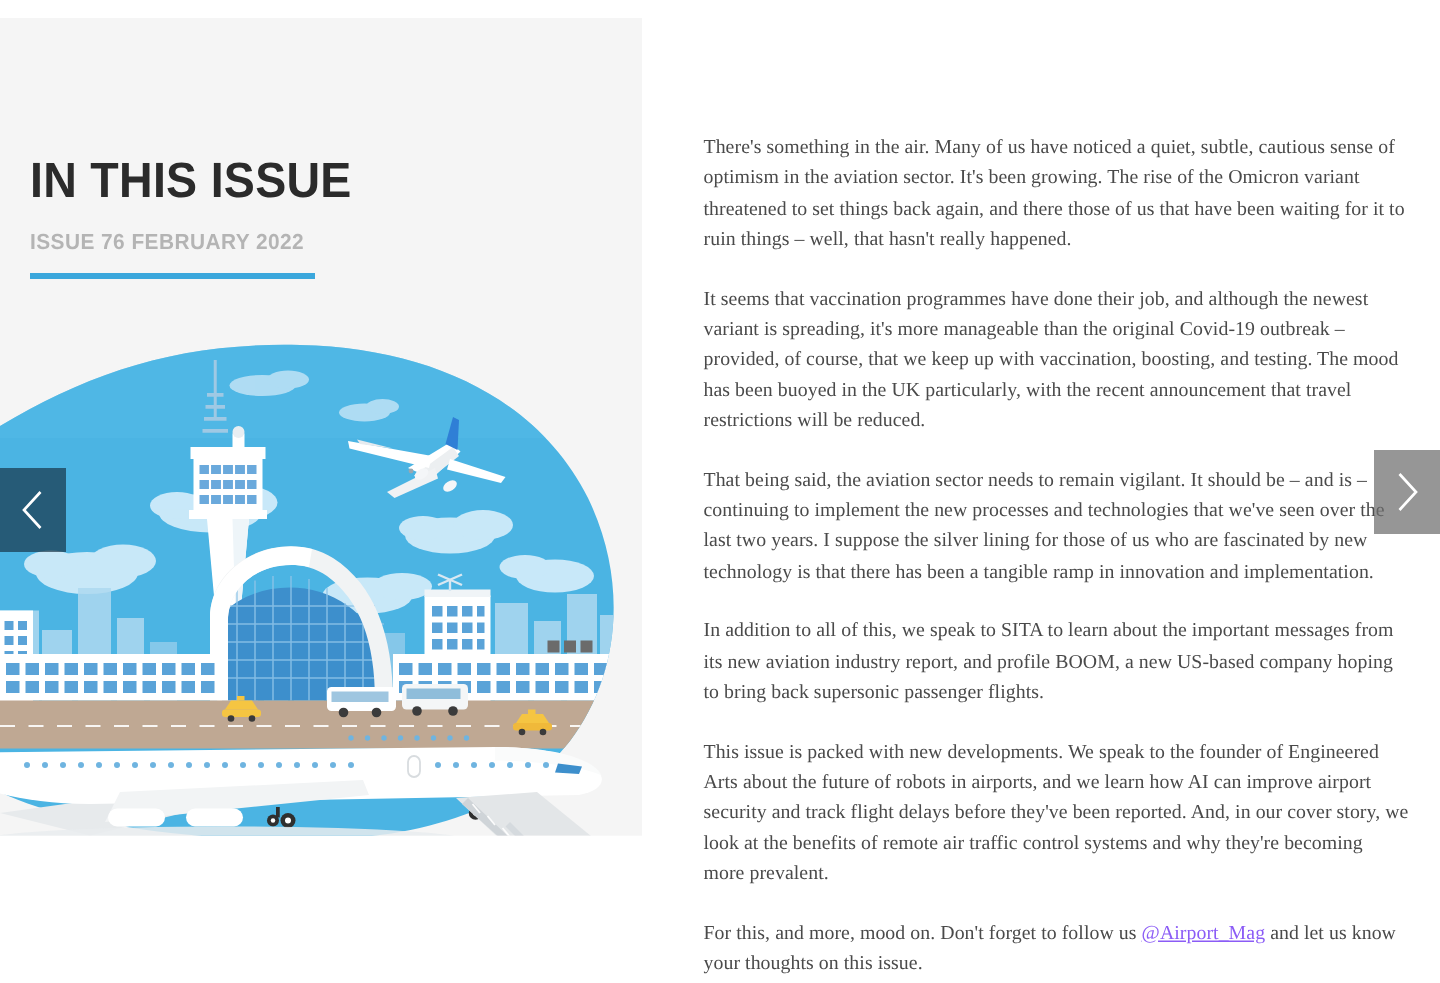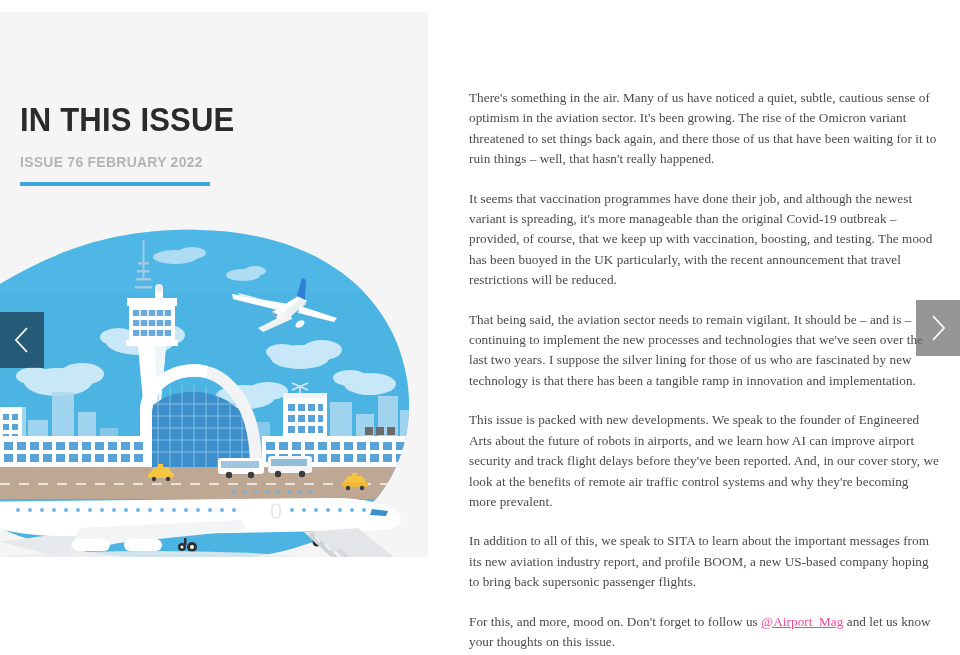--- a/index.html
+++ b/index.html
@@ -119,21 +119,21 @@
   .article p {
     margin: 0 0 19px 0;
     font-family: Liberation Serif, serif;
     font-size: 13.2px;
     line-height: 20.4px;
     color: #4a4a4a;
     letter-spacing: 0.05px;
   }
   .article p:last-of-type { margin-bottom: 0; }
   .article a.social-link {
-    color: #ec4899;
+    color: #8b5cf6;
     text-decoration: underline;
   }
 </style>
 </head>
 <body>
 
 <div class="page">
 
   <div class="left-panel">
 
@@ -518,22 +518,22 @@
         </svg>
       </span>
     </div>
   </div>
 
   <div class="right-panel">
     <div class="article">
       <p>There's something in the air. Many of us have noticed a quiet, subtle, cautious sense of optimism in the aviation sector. It's been growing. The rise of the Omicron variant threatened to set things back again, and there those of us that have been waiting for it to ruin things – well, that hasn't really happened.</p>
       <p>It seems that vaccination programmes have done their job, and although the newest variant is spreading, it's more manageable than the original Covid-19 outbreak – provided, of course, that we keep up with vaccination, boosting, and testing. The mood has been buoyed in the UK particularly, with the recent announcement that travel restrictions will be reduced.</p>
       <p>That being said, the aviation sector needs to remain vigilant. It should be – and is – continuing to implement the new processes and technologies that we've seen over the last two years. I suppose the silver lining for those of us who are fascinated by new technology is that there has been a tangible ramp in innovation and implementation.</p>
+      <p>In addition to all of this, we speak to SITA to learn about the important messages from its new aviation industry report, and profile BOOM, a new US-based company hoping to bring back supersonic passenger flights.</p>
       <p>This issue is packed with new developments. We speak to the founder of Engineered Arts about the future of robots in airports, and we learn how AI can improve airport security and track flight delays before they've been reported. And, in our cover story, we look at the benefits of remote air traffic control systems and why they're becoming more prevalent.</p>
-      <p>In addition to all of this, we speak to SITA to learn about the important messages from its new aviation industry report, and profile BOOM, a new US-based company hoping to bring back supersonic passenger flights.</p>
       <p><span>For this, and more, mood on. Don't forget to follow us </span><a class="social-link" href="#">@Airport_Mag</a><span> and let us know your thoughts on this issue.</span></p>
 
     </div>
 
     <div class="nav-arrow next" title="Next">
       <span>
         <svg width="18" height="30" viewBox="0 0 18 30">
           <polyline points="4,3 15,15 4,27" fill="none" stroke="#ffffff" stroke-width="1.8"></polyline>
         </svg>
       </span>

